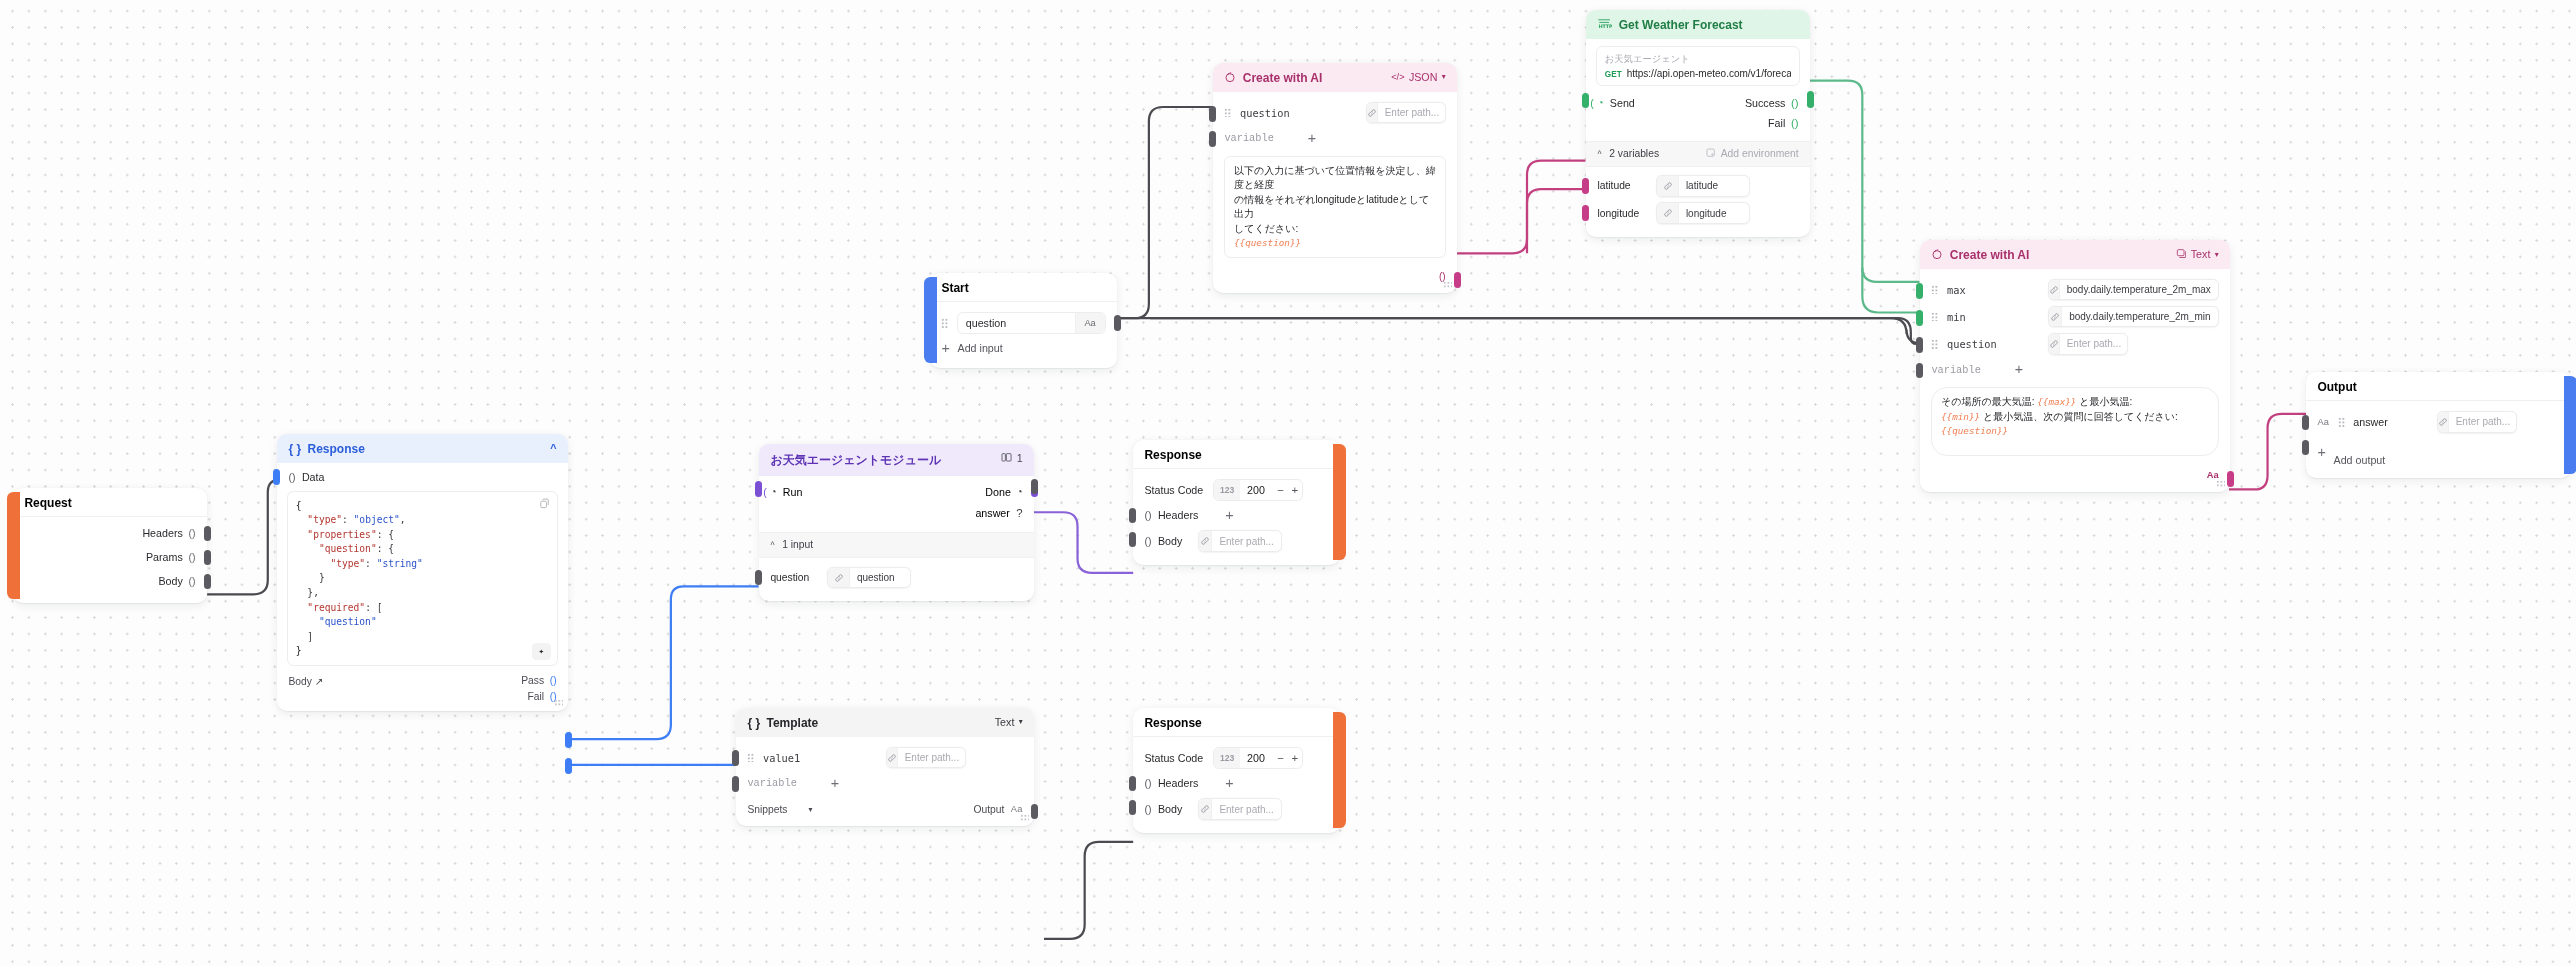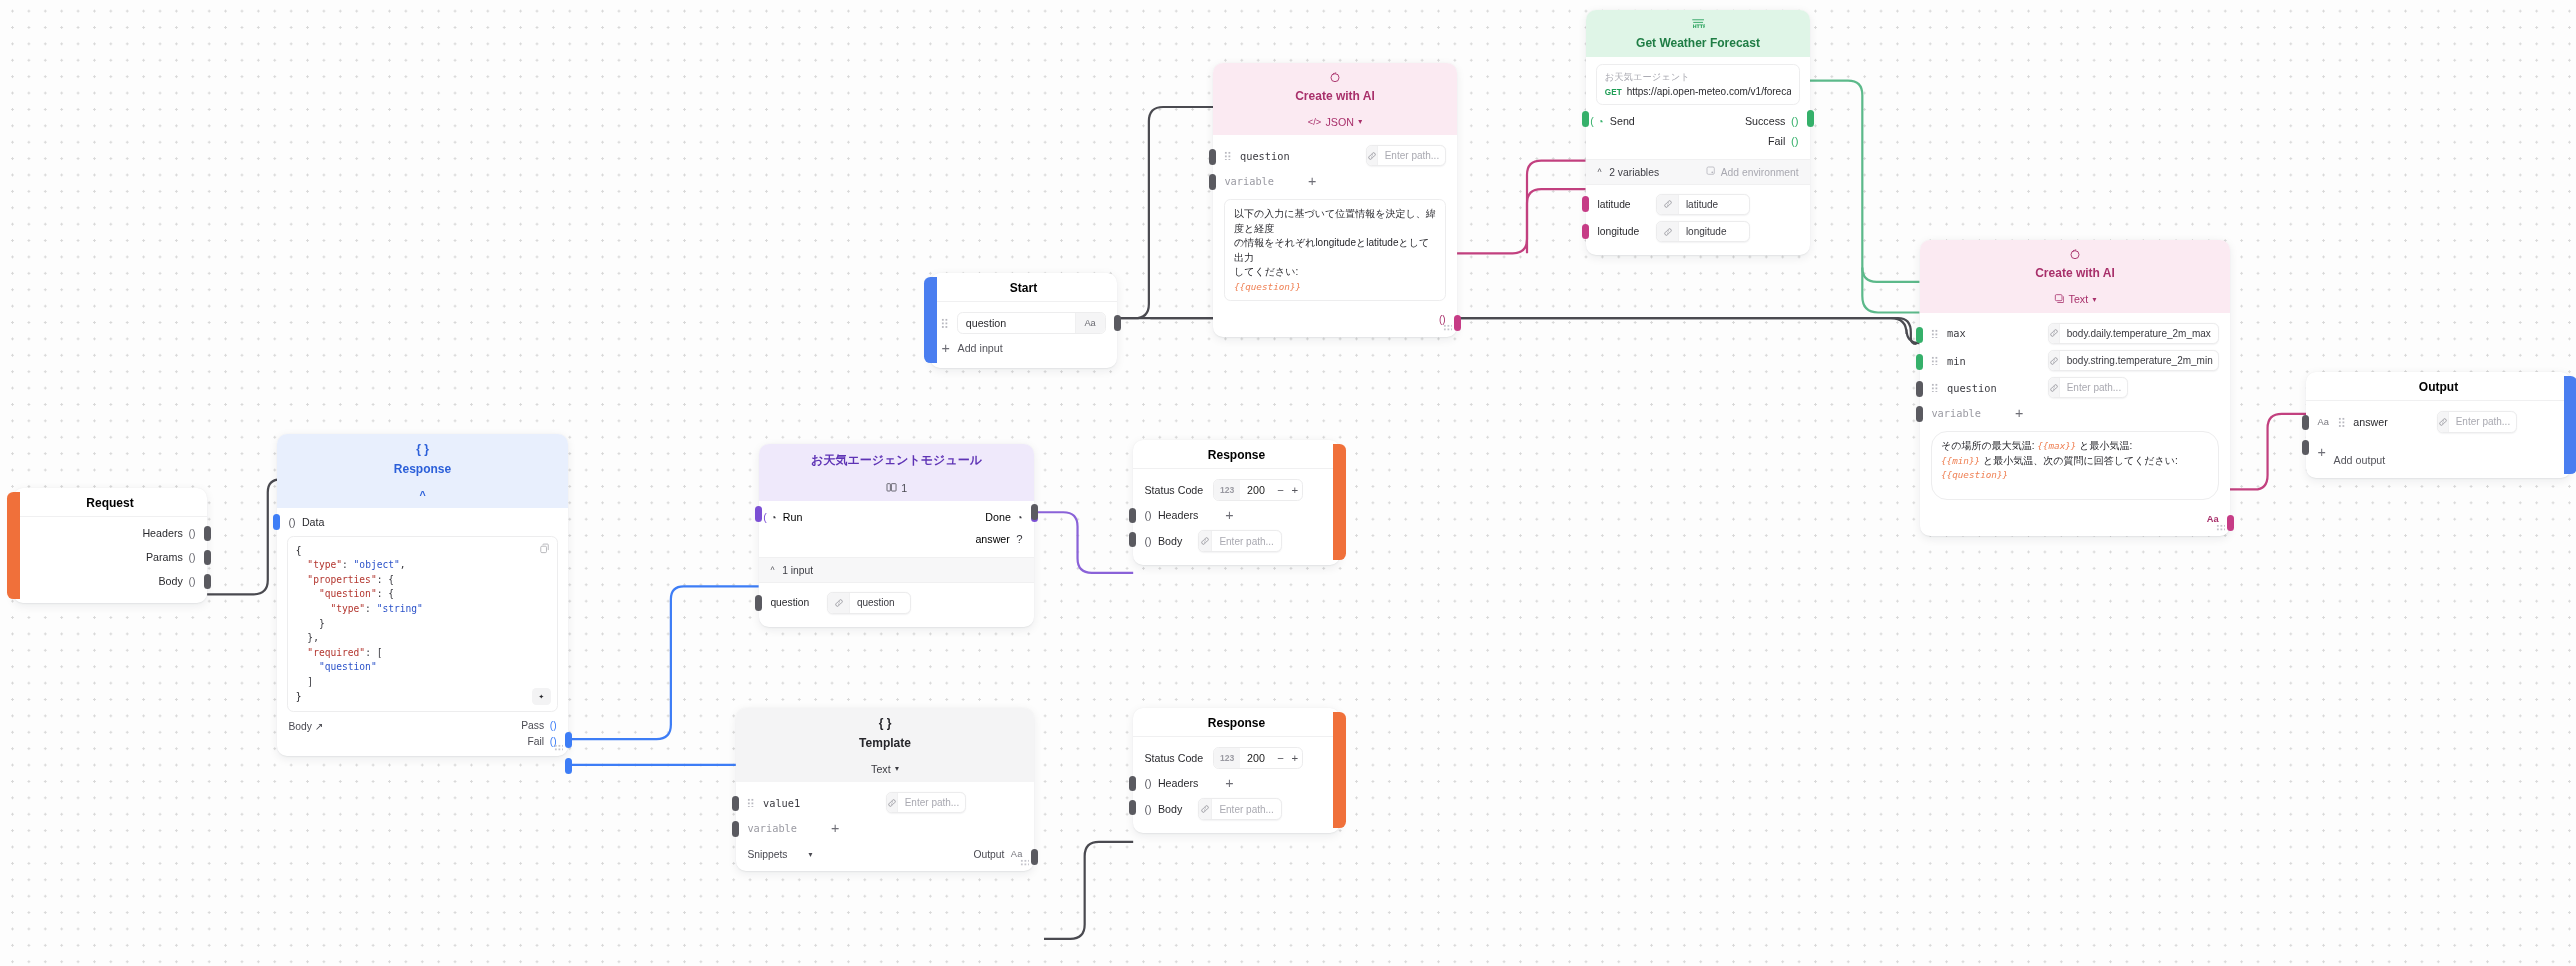--- a/index.html
+++ b/index.html
@@ -21,43 +21,43 @@
 
   .node {
     position: absolute;
     background: #fff;
     border-radius: 10px;
     box-shadow: 0 0.7px 1.4px rgba(16,24,40,.06), 0 2.9px 10px rgba(16,24,40,.07);
     z-index: 5;
     overflow: visible;
   }
   .node-hd {
-    display: flex; align-items: center; gap: 6.4px;
+    display: flex; align-items: flex-start; gap: 6.4px;
     padding: 7.8px 11.4px 7.1px 11.4px;
     border-radius: 10px 10px 0 0;
-    font-size: 12px; font-weight: bold; flex-direction: column;
+    font-size: 12px; font-weight: bold;
   }
   .node-hd .sp { flex: 1; }
   .node-hd .rt { font-size: 10.7px; font-weight: normal; display: flex; align-items: center; gap: 4.3px; }
   .node-body { padding: 4.3px 0 8.6px 0; }
 
   
   .stripe-l, .stripe-r {
     position: absolute; top: 4.3px; bottom: 4.3px; width: 13px;
     background: #f0703a; z-index: 4;
   }
   .stripe-l { left: -6.4px; border-radius: 6.4px 0 0 6.4px; }
   .stripe-r { right: -6.4px; border-radius: 0 6.4px 6.4px 0; }
   .stripe-blue { background: #4a7ef0; }
 
   
   .row { display: flex; align-items: center; min-height: 24px; padding: 2.9px 11.4px; position: relative; font-size: 10.7px; color: #2a2a2e; }
   .row.r-right { justify-content: flex-end; }
   .lbl-mono { font-family: "DejaVu Sans Mono", monospace; font-size: 10.3px; color: #3a3a40; }
-  .muted { color: #9a9aa2; }
+  .muted { color: #9a9aa2; font-family: Liberation Mono, monospace; }
 
   .grip { width: 7.8px; height: 9.3px; margin-right: 7.8px; flex: 0 0 auto;
     background-image: radial-gradient(circle, #b4b4bc 0.8px, transparent 0.9px);
     background-size: 3.6px 3.6px; opacity: .95; }
 
   .pathbox { display: inline-flex; align-items: stretch; border: 0.7px solid #ececed; border-radius: 5.7px; overflow: hidden; background: #fff; height: 21.4px; box-shadow: 0 0.7px 1.4px rgba(16,24,40,.05); }
   .pathbox .clip { width: 21.4px; display: flex; align-items: center; justify-content: center; background: #f5f5f6; border-right: 0.7px solid #f0f0f1; }
   .pathbox .val { display: flex; align-items: center; padding: 0 7.1px; font-size: 10px; color: #3a3a40; white-space: nowrap; }
   .pathbox .val.ph { color: #a9a9b1; }
 
@@ -570,21 +570,21 @@
         <span class="grip"></span>
         <span class="lbl-mono">min</span>
         <span style="flex:1;"></span>
         <span class="pathbox" style="width:171px;">
           <span class="clip">
               <svg width="10" height="10" viewBox="0 0 16 16" fill="none" stroke="#8b8b93" stroke-width="1.3">
                 <path d="M6.6 9.4a2.6 2.6 0 0 0 3.7 0l2.1-2.1a2.6 2.6 0 1 0-3.7-3.7l-1 1"></path>
                 <path d="M9.4 6.6a2.6 2.6 0 0 0-3.7 0L3.6 8.7a2.6 2.6 0 1 0 3.7 3.7l1-1"></path>
               </svg>
             </span>
-          <span class="val">body.string.temperature_2m_min</span>
+          <span class="val">body.daily.temperature_2m_min</span>
         </span>
       </div>
       <div class="row">
         <span class="port l grey" style="top:7.1px;"></span>
         <span class="grip"></span>
         <span class="lbl-mono">question</span>
         <span style="flex:1;"></span>
         <span class="pathbox" style="width:80px;margin-right:91px;">
           <span class="clip">
               <svg width="10" height="10" viewBox="0 0 16 16" fill="none" stroke="#8b8b93" stroke-width="1.3">

